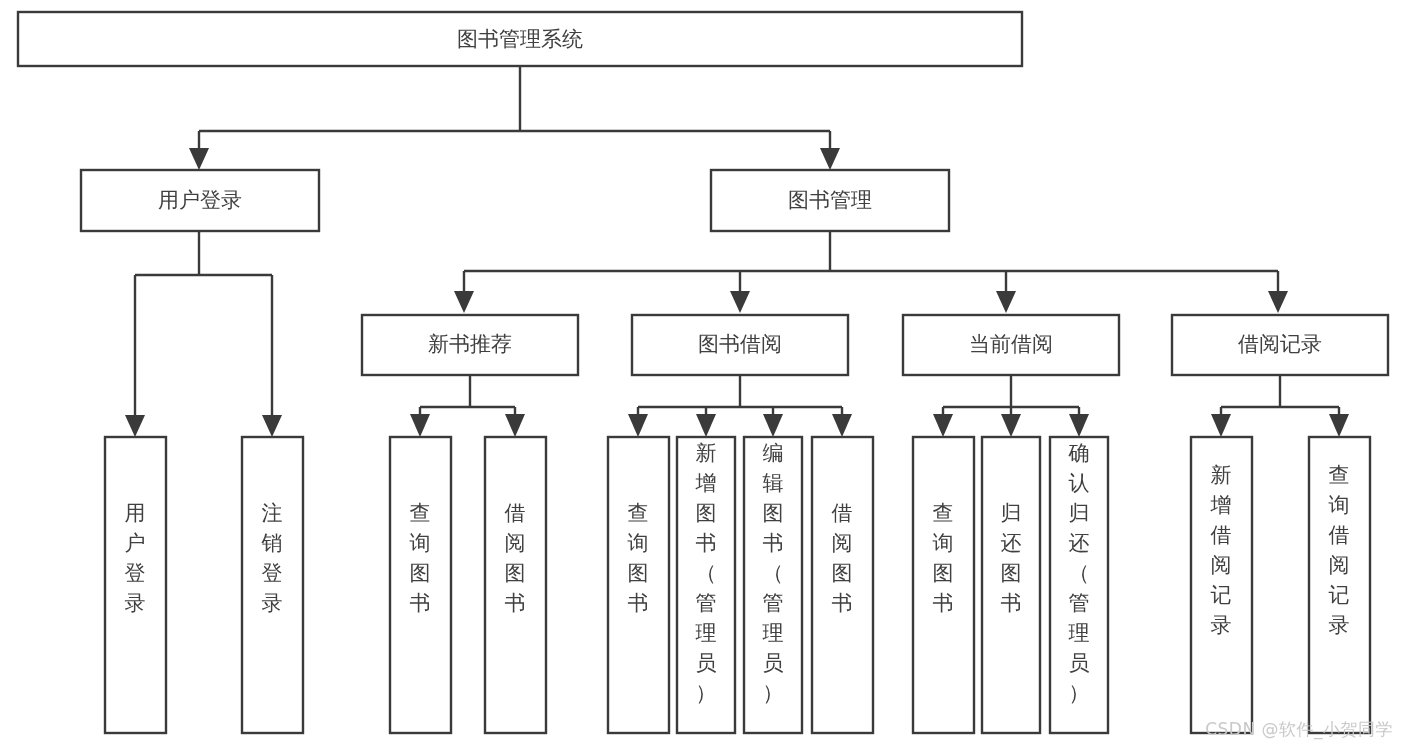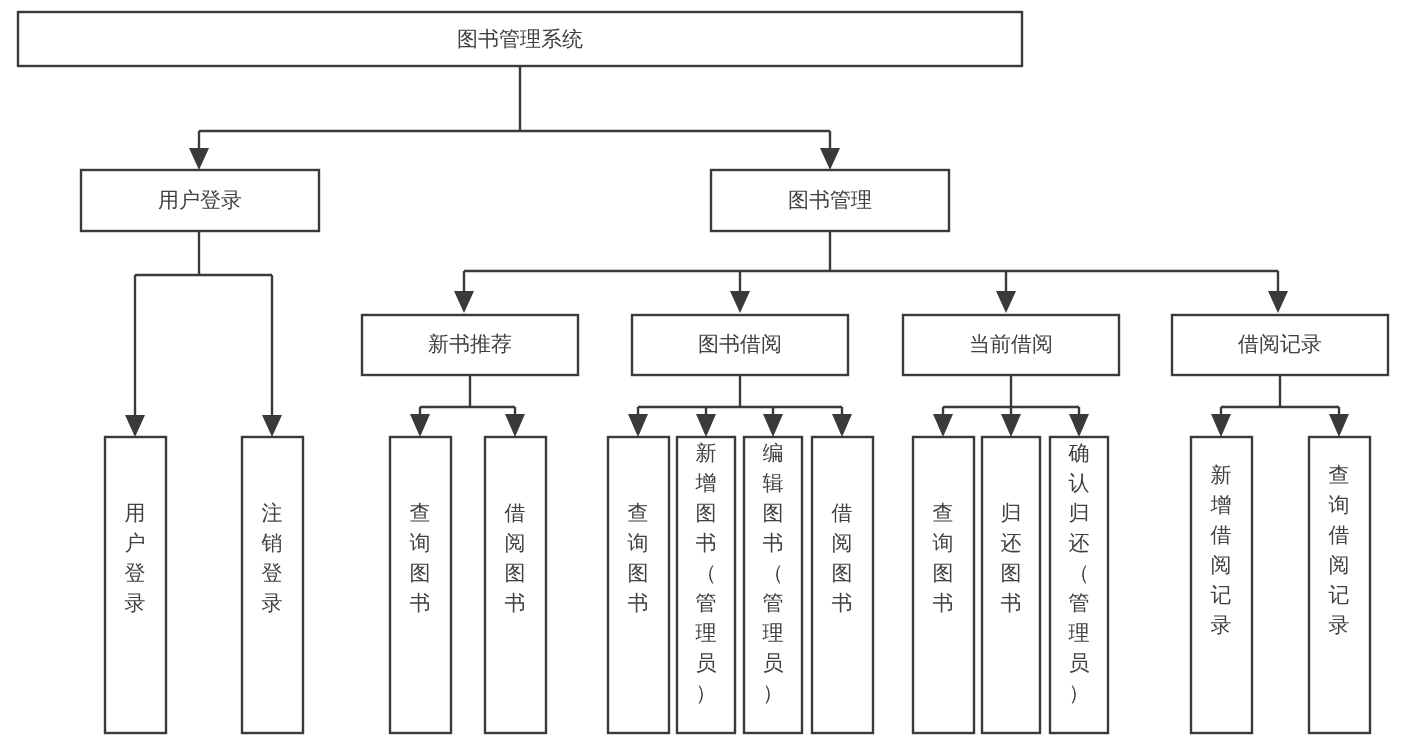--- a/index.html
+++ b/index.html
@@ -241,14 +241,15 @@
       </g>
 
       <g>
         <rect class="node-box" x="1309" y="437" width="61" height="296"></rect>
         <text class="node-label-vertical" x="1339" y="482"><tspan x="1339" y="482">查</tspan><tspan x="1339" y="512">询</tspan><tspan x="1339" y="542">借</tspan><tspan x="1339" y="572">阅</tspan><tspan x="1339" y="602">记</tspan><tspan x="1339" y="632">录</tspan></text>
       </g>
 
     </g>
   </svg>
 
+  <div class="watermark-text">CSDN @软件_小贺同学</div>
 
 </div>
 
 </body></html>

